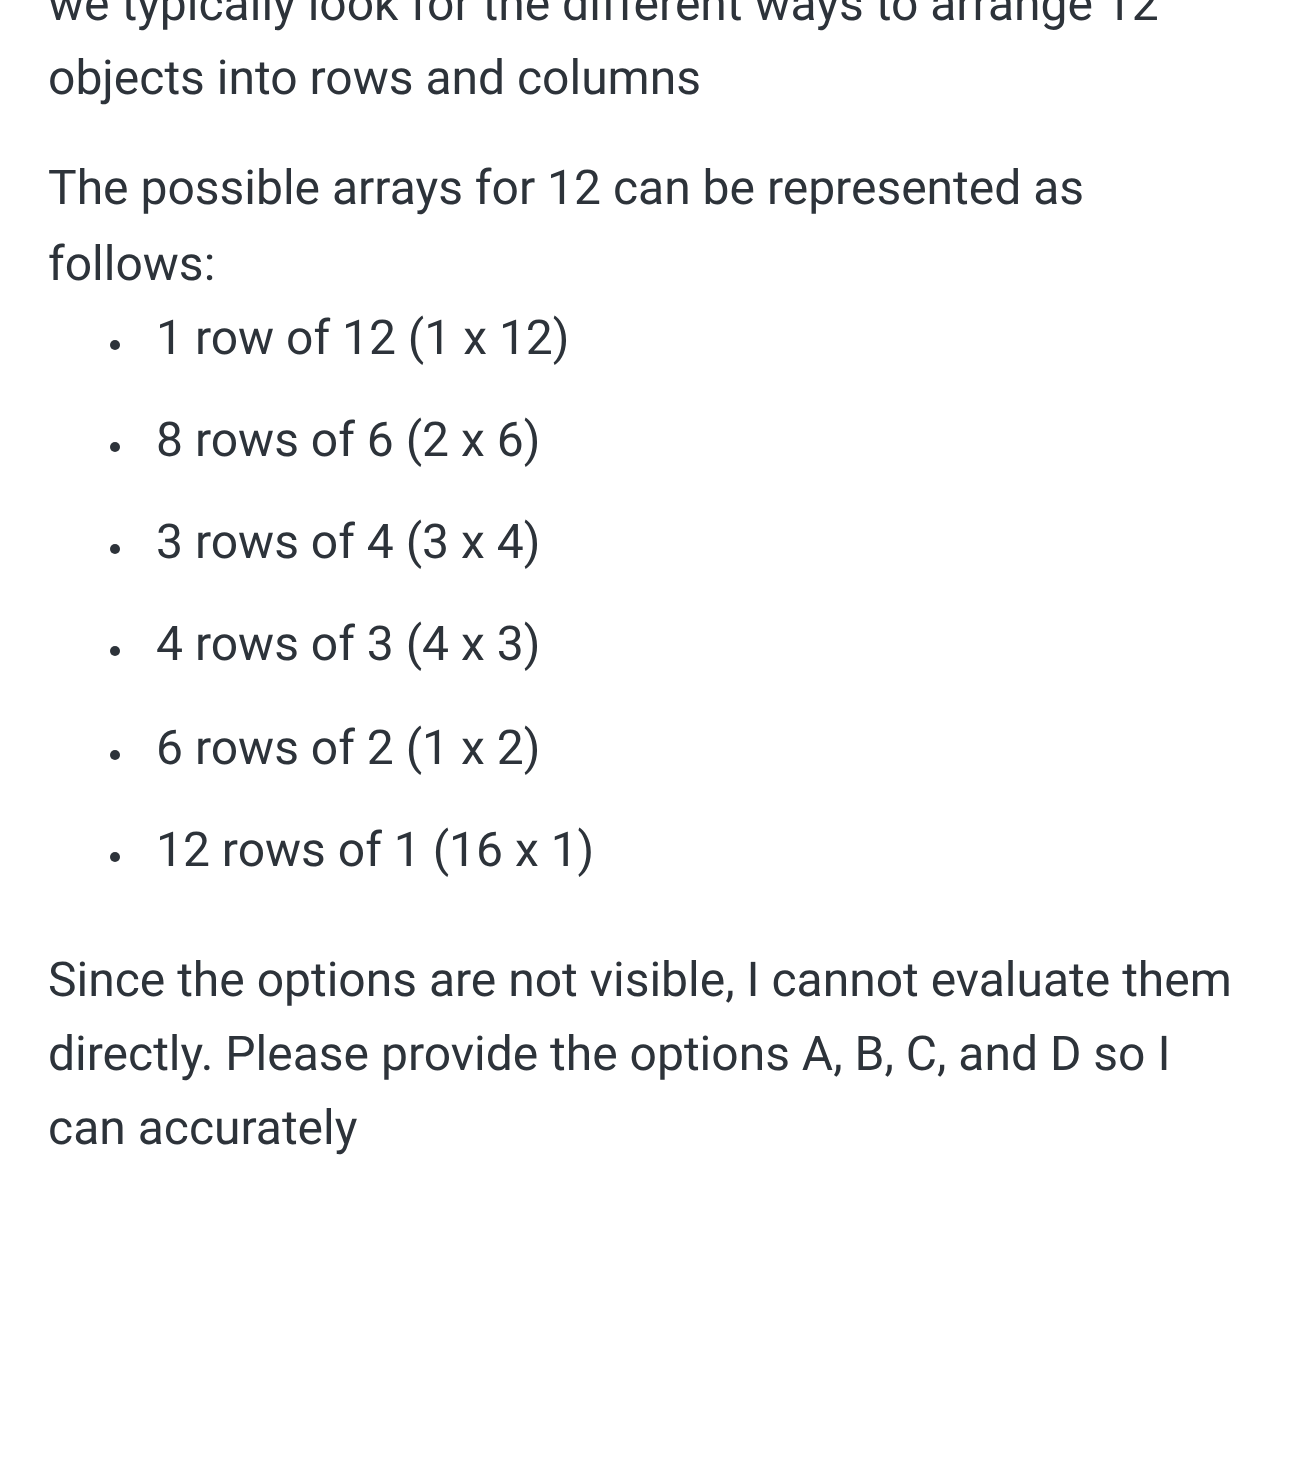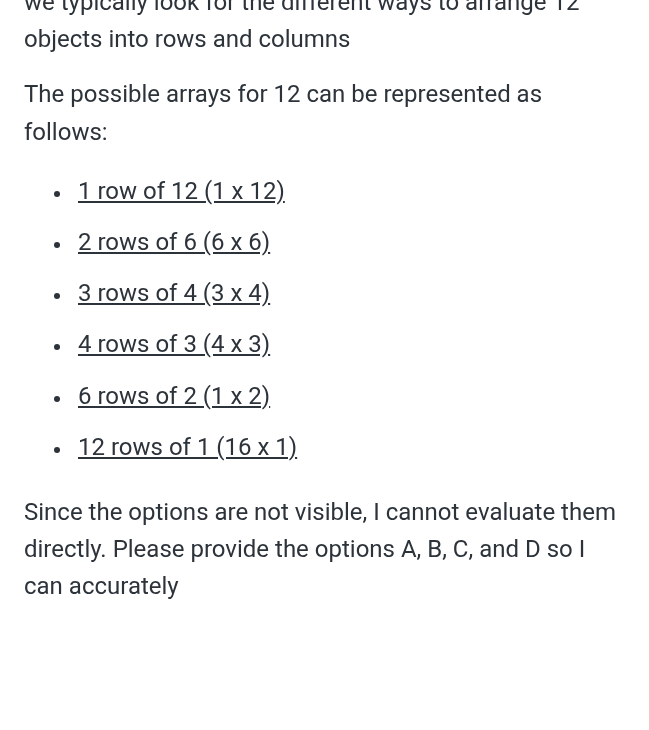--- a/index.html
+++ b/index.html
@@ -16,49 +16,47 @@
       width: 649px;
       height: 730px;
       padding: 0 24px;
       overflow: hidden;
     }
     .para-top {
       margin-top: -16px;
       margin-bottom: 18px;
     }
     .para {
-      margin-bottom: 22px;
     }
     .para-last {
       margin-top: 4px;
     }
     ul.arrays {
       list-style: disc;
       padding-left: 48px;
       margin-bottom: 28px;
-      text-decoration: underline;
     }
     ul.arrays li {
       margin-bottom: 14px;
       padding-left: 6px;
     }
     ul.arrays li::marker {
       font-size: 18px;
       color: #2d333a;
     }
   </style>
 </head>
 <body>
 
 <p class="para-top">we typically look for the different ways to arrange 12 objects into rows and columns</p>
 
 <p class="para">The possible arrays for 12 can be represented as follows:</p>
 
 <ul class="arrays">
   <li>1 row of 12 (1 x 12)</li>
-  <li>2 rows of 6 (6 x 6)</li>
+  <li>8 rows of 6 (2 x 6)</li>
   <li>3 rows of 4 (3 x 4)</li>
   <li>4 rows of 3 (4 x 3)</li>
   <li>6 rows of 2 (1 x 2)</li>
   <li>12 rows of 1 (16 x 1)</li>
 </ul>
 
 <p class="para-last">Since the options are not visible, I cannot evaluate them directly. Please provide the options A, B, C, and D so I can accurately</p>
 
 </body></html>

